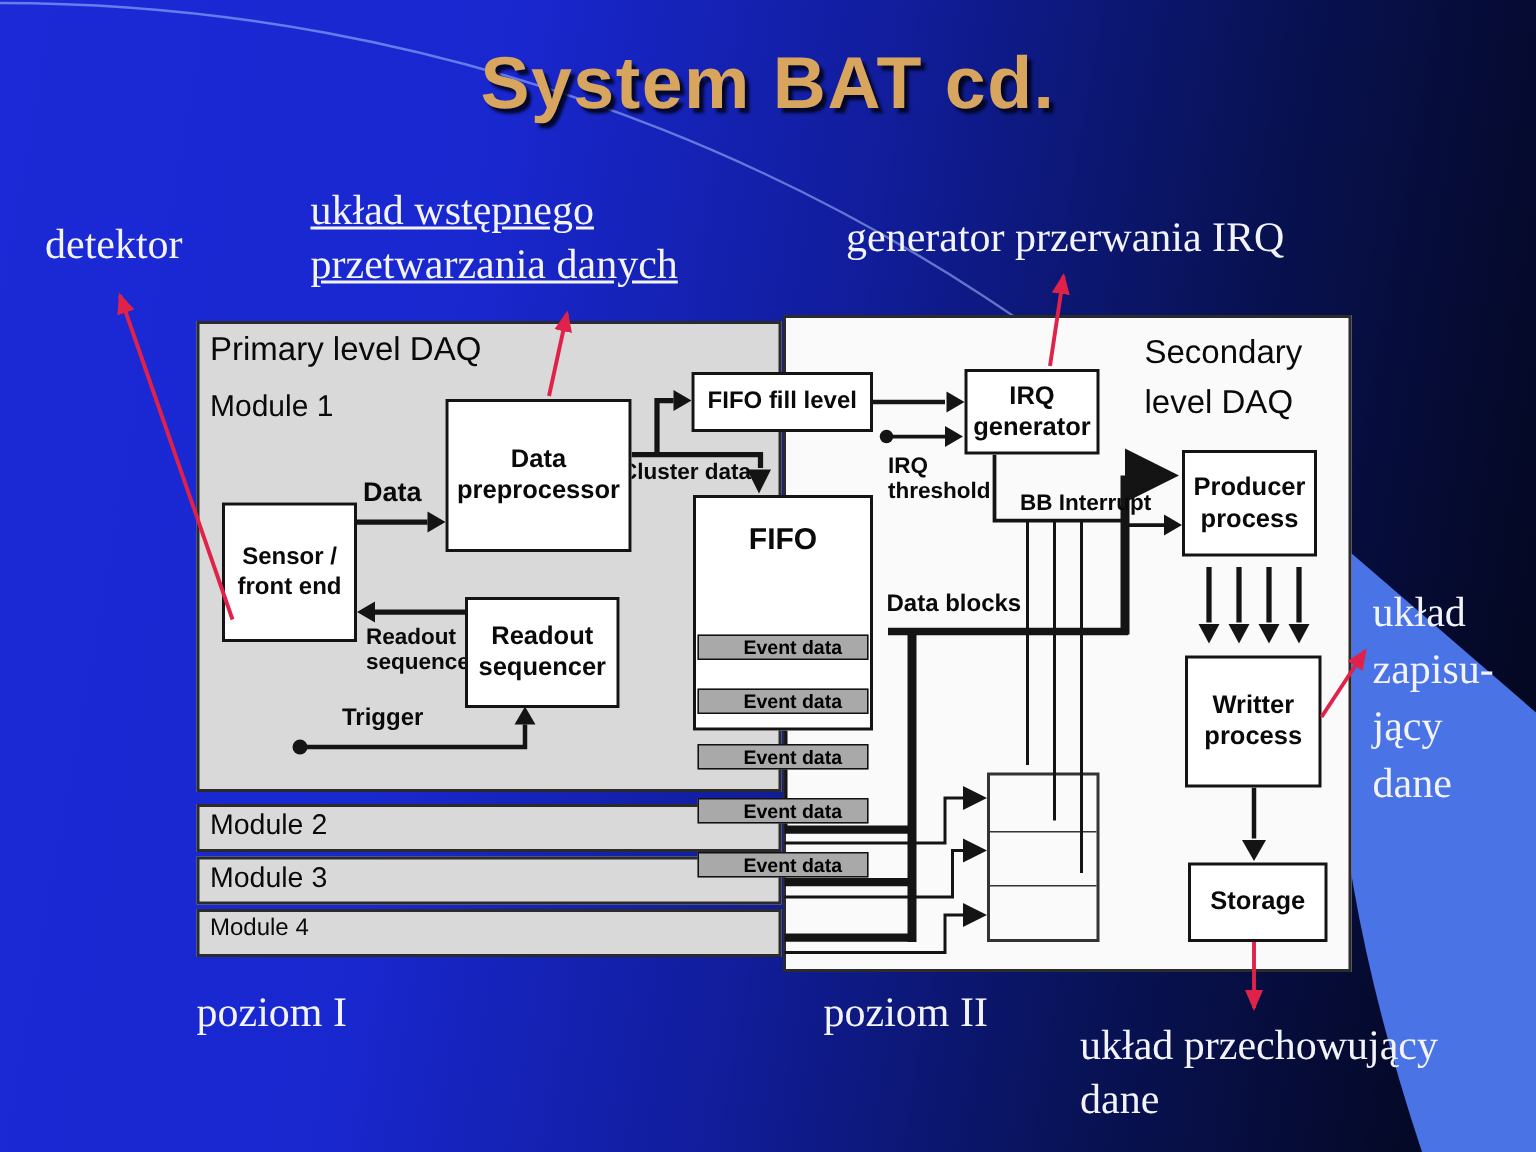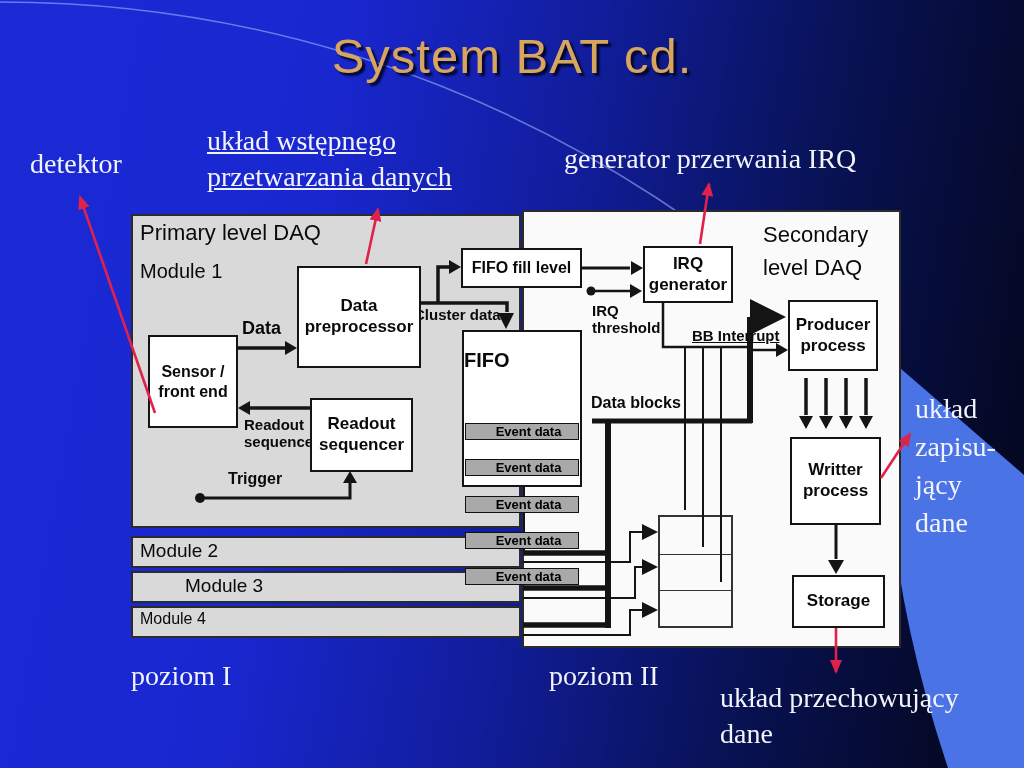--- a/index.html
+++ b/index.html
@@ -3,34 +3,34 @@
 <meta charset="utf-8">
 <style>
   html,body{margin:0;padding:0;background:#000;}
   .slide{position:relative;width:1024px;height:768px;overflow:hidden;
          background:linear-gradient(100deg,#1b2ad6 0%,#1927cf 30%,#111d9b 52%,#081254 74%,#04071f 96%,#03051a 100%);
          font-family:"Liberation Sans","DejaVu Sans",sans-serif;}
   .bg-svg,.overlay-svg{position:absolute;left:0;top:0;pointer-events:none;}
   .bg-svg{z-index:0;}
   .overlay-svg{z-index:40;}
   .title{position:absolute;left:0;top:28px;width:100%;text-align:center;z-index:2;
-         font-size:49px;letter-spacing:1px;color:#d8a55e;font-weight:400;
+         font-size:49px;letter-spacing:1px;color:#d8a55e;font-weight:700;
          text-shadow:3px 3px 2px rgba(2,4,30,.9);}
   .callout{position:absolute;z-index:3;color:#f3f3fc;font-family:"Liberation Serif","DejaVu Serif",serif;
            font-size:28px;line-height:36px;white-space:pre-line;}
   .diagram{position:absolute;left:130px;top:210px;width:772px;height:440px;z-index:10;}
   .panel{position:absolute;box-sizing:border-box;border:2px solid #2b2b2b;}
   .panel.gray{background:#d9d9d9;}
   .panel.white{background:#fafafa;}
   .dbox{position:absolute;box-sizing:border-box;background:#fff;border:2.5px solid #141414;
         display:flex;align-items:center;justify-content:center;text-align:center;
         font-weight:bold;font-size:17px;line-height:1.22;color:#0a0a0a;white-space:pre-line;z-index:3;}
   .dlabel{position:absolute;color:#0a0a0a;white-space:pre-line;z-index:3;}
   .conn{position:absolute;left:0;top:0;z-index:2;}
-  .fifo-title{position:absolute;left:0;top:16px;width:100%;text-align:left;font-weight:bold;font-size:20px;}
+  .fifo-title{position:absolute;left:0;top:16px;width:100%;text-align:center;font-weight:bold;font-size:20px;}
   .event-rows{position:absolute;left:1px;right:1px;top:72px;}
   .event-row{box-sizing:border-box;height:17px;margin-top:-1.5px;background:#a9a9a9;border:1.5px solid #111;
              font-weight:bold;font-size:13px;line-height:13px;padding:1px 0 0 13px;color:#000;}
 </style>
 </head>
 <body>
 
 <div class="slide">
 
   <svg class="bg-svg" width="1024" height="768" viewBox="0 0 1024 768">
@@ -130,27 +130,27 @@
     </svg>
 
     <div class="dlabel" style="left:10px;top:10px;font-size:22px;">Primary level DAQ</div>
     <div class="dlabel" style="left:10px;top:50px;font-size:20px;">Module 1</div>
     <div class="dlabel" style="left:112px;top:108px;font-size:18px;font-weight:bold;">Data</div>
     <div class="dlabel" style="left:284px;top:96px;font-size:15px;font-weight:bold;">Cluster data</div>
     <div class="dlabel" style="left:114px;top:206px;font-size:15px;font-weight:bold;line-height:17px;">Readout
 sequence</div>
     <div class="dlabel" style="left:98px;top:260px;font-size:16px;font-weight:bold;">Trigger</div>
     <div class="dlabel" style="left:10px;top:330px;font-size:19px;">Module 2</div>
-    <div class="dlabel" style="left:10px;top:365px;font-size:19px;margin-left:45px;">Module 3</div>
+    <div class="dlabel" style="left:10px;top:365px;font-size:19px;">Module 3</div>
     <div class="dlabel" style="left:10px;top:400px;font-size:16px;">Module 4</div>
     <div class="dlabel" style="left:633px;top:8px;font-size:22px;line-height:33px;">Secondary
 level DAQ</div>
     <div class="dlabel" style="left:462px;top:92px;font-size:15px;font-weight:bold;line-height:17px;">IRQ
 threshold</div>
-    <div class="dlabel" style="left:562px;top:117px;font-size:15px;font-weight:bold;text-decoration:underline;">BB Interrupt</div>
+    <div class="dlabel" style="left:550px;top:117px;font-size:15px;font-weight:bold;">BB Interrupt</div>
     <div class="dlabel" style="left:461px;top:184px;font-size:16px;font-weight:bold;">Data blocks</div>
 
     <div class="dbox" style="left:18px;top:125px;width:90px;height:93px;font-size:16px;">Sensor /
 front end</div>
     <div class="dbox" style="left:167px;top:56px;width:124px;height:102px;">Data
 preprocessor</div>
     <div class="dbox" style="left:180px;top:188px;width:103px;height:74px;">Readout
 sequencer</div>
     <div class="dbox" style="left:331px;top:38px;width:121px;height:40px;font-size:16px;">FIFO fill level</div>
 

